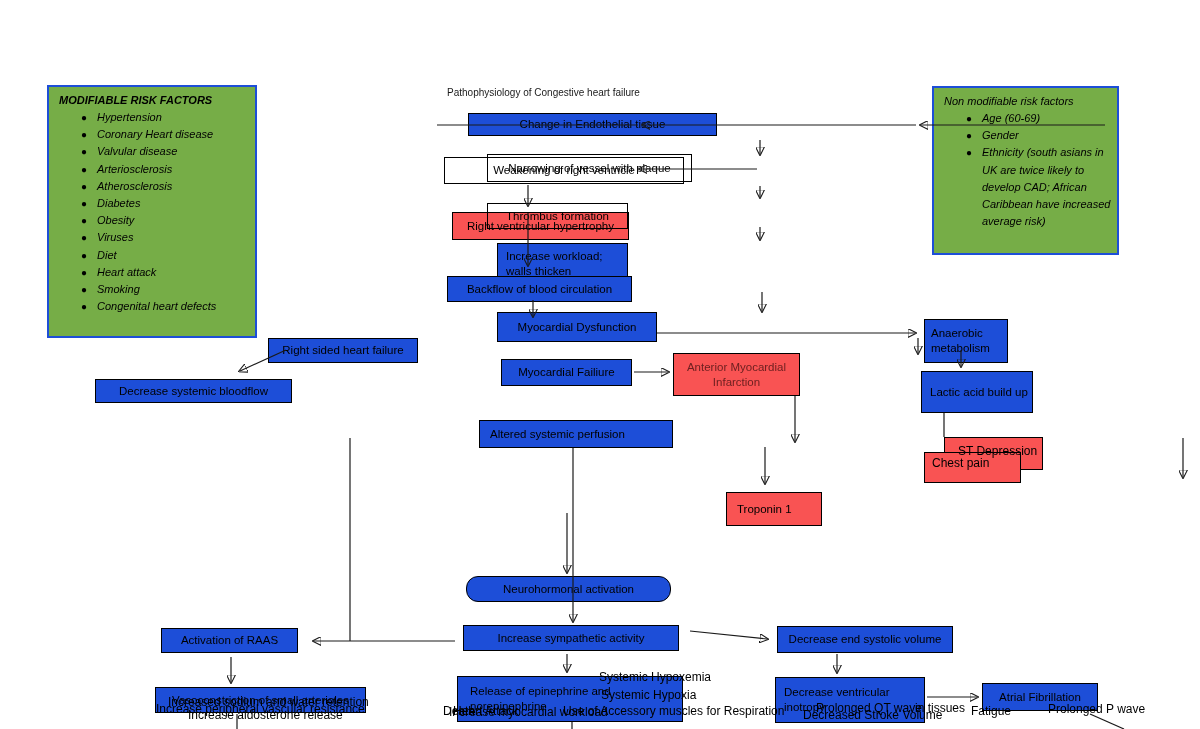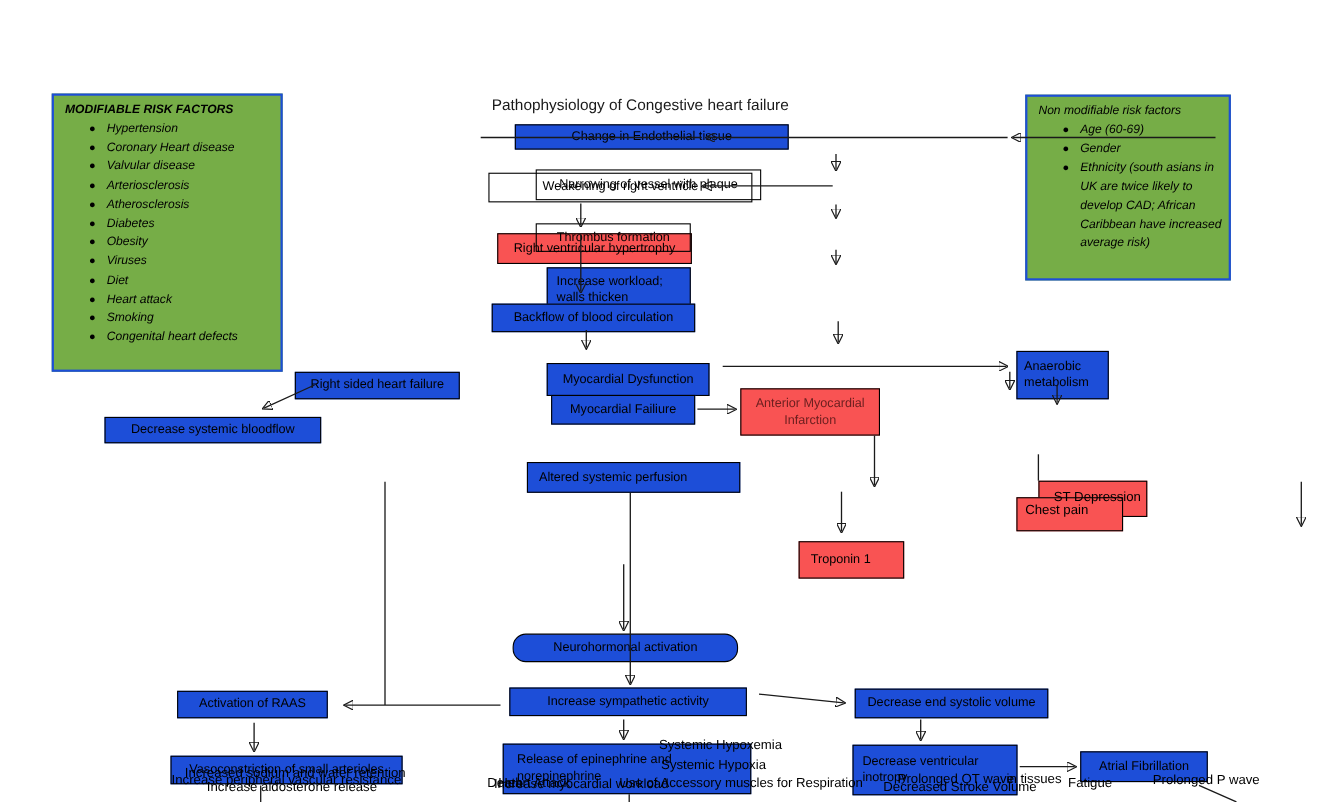--- a/index.html
+++ b/index.html
@@ -1,19 +1,19 @@
 <!DOCTYPE html>
 <html><head>
 <meta charset="utf-8">
 <style>
   :root{ --green:#76AD47; --red:#F95353; }
   html,body{margin:0;padding:0;background:#fff;}
   .stage{position:relative;width:1200px;height:729px;background:#fff;
          font-family:"Liberation Sans",sans-serif;color:#000;overflow:hidden;}
-  .title{position:absolute;font-size:14px;color:#1a1a1a;white-space:nowrap;z-index:5;}
+  .title{position:absolute;font-size:10px;color:#1a1a1a;white-space:nowrap;z-index:5;}
   
   .b{position:absolute;border:1.5px solid #000;background:#1d4ed8;font-size:11.5px;
      display:flex;align-items:center;justify-content:center;text-align:center;
      line-height:1.3;box-sizing:border-box;z-index:10;padding:1px 3px;}
   .b.trans{background:transparent;}
   .b.red{background:var(--red);}
   .b.la{justify-content:flex-start;text-align:left;}
   .z11{z-index:11;} .z12{z-index:12;}
   
   .ft{position:absolute;font-size:12px;white-space:nowrap;z-index:20;line-height:1.2;}
@@ -104,27 +104,28 @@
       </div>
   </div>
 
   <div class="b" style="left:468px;top:113px;width:249px;height:23px;">Change in Endothelial tissue</div>
   <div class="b trans" style="left:444px;top:157px;width:240px;height:27px;">Weakening of right ventricle</div>
   <div class="b trans z11" style="left:487px;top:154px;width:205px;height:28px;">Narrowing of vessel with plaque</div>
   <div class="b red" style="left:452px;top:212px;width:177px;height:28px;">Right ventricular hypertrophy</div>
   <div class="b trans z12" style="left:487px;top:203px;width:141px;height:26px;">Thrombus formation</div>
   <div class="b la" style="left:497px;top:243px;width:131px;height:41px;padding-left:8px;">Increase workload; walls thicken</div>
   <div class="b z11" style="left:447px;top:276px;width:185px;height:26px;">Backflow of blood circulation</div>
-  <div class="b" style="left:497px;top:330px;width:148px;height:30px;">Myocardial Dysfunction</div>
+  <div class="b" style="left:497px;top:312px;width:160px;height:30px;">Myocardial Dysfunction</div>
   <div class="b" style="left:501px;top:359px;width:131px;height:27px;">Myocardial Failiure</div>
   <div class="b red" style="left:673px;top:353px;width:127px;height:43px;color:#6E2020;">Anterior Myocardial Infarction</div>
   <div class="b" style="left:268px;top:338px;width:150px;height:25px;">Right sided heart failure</div>
   <div class="b" style="left:95px;top:379px;width:197px;height:24px;">Decrease systemic bloodflow</div>
   <div class="b la" style="left:479px;top:420px;width:194px;height:28px;padding-left:10px;">Altered systemic perfusion</div>
   <div class="b la" style="left:924px;top:319px;width:84px;height:44px;padding-left:6px;">Anaerobic metabolism</div>
+  <div class="b la" style="left:921px;top:371px;width:112px;height:42px;padding-left:8px;">Lactic acid build up</div>
   <div class="b red" style="left:944px;top:437px;width:99px;height:33px;"></div>
   <div class="b red z11" style="left:924px;top:452px;width:97px;height:31px;"></div>
   <div class="ft s11" style="left:958px;top:444px;">ST Depression</div>
   <div class="ft s11" style="left:932px;top:456px;">Chest pain</div>
   <div class="b red la" style="left:726px;top:492px;width:96px;height:34px;padding-left:10px;">Troponin 1</div>
   <div class="b" style="left:466px;top:576px;width:205px;height:26px;border-radius:12px;">Neurohormonal activation</div>
   <div class="b" style="left:161px;top:628px;width:137px;height:25px;">Activation of RAAS</div>
   <div class="b" style="left:463px;top:625px;width:216px;height:26px;">Increase sympathetic activity</div>
   <div class="b" style="left:777px;top:626px;width:176px;height:27px;">Decrease end systolic volume</div>
   <div class="b" style="left:155px;top:687px;width:211px;height:26px;">Vasoconstriction of small arterioles</div>

